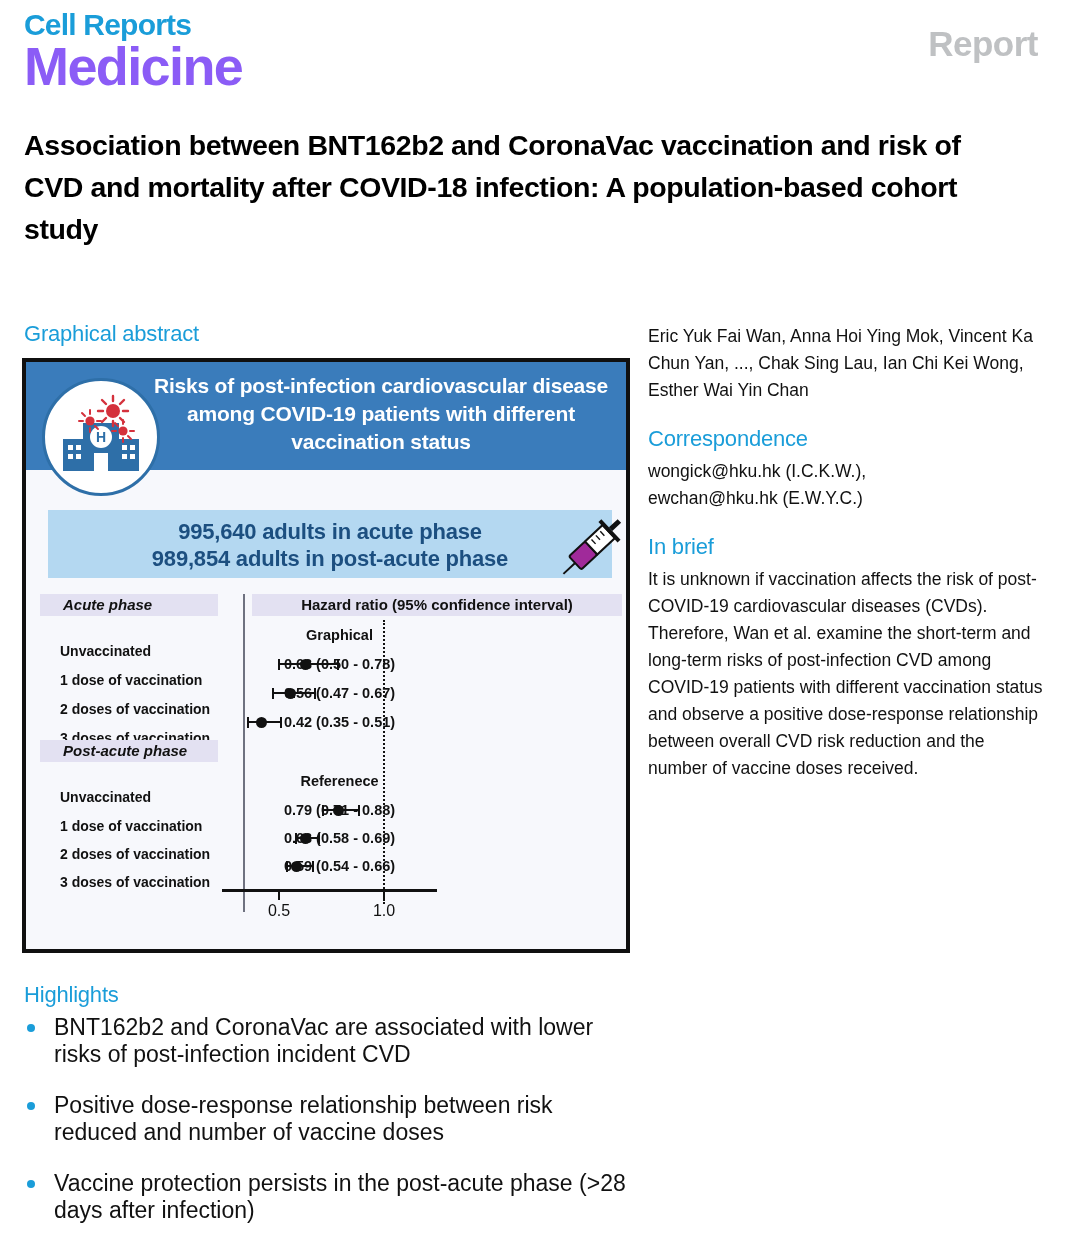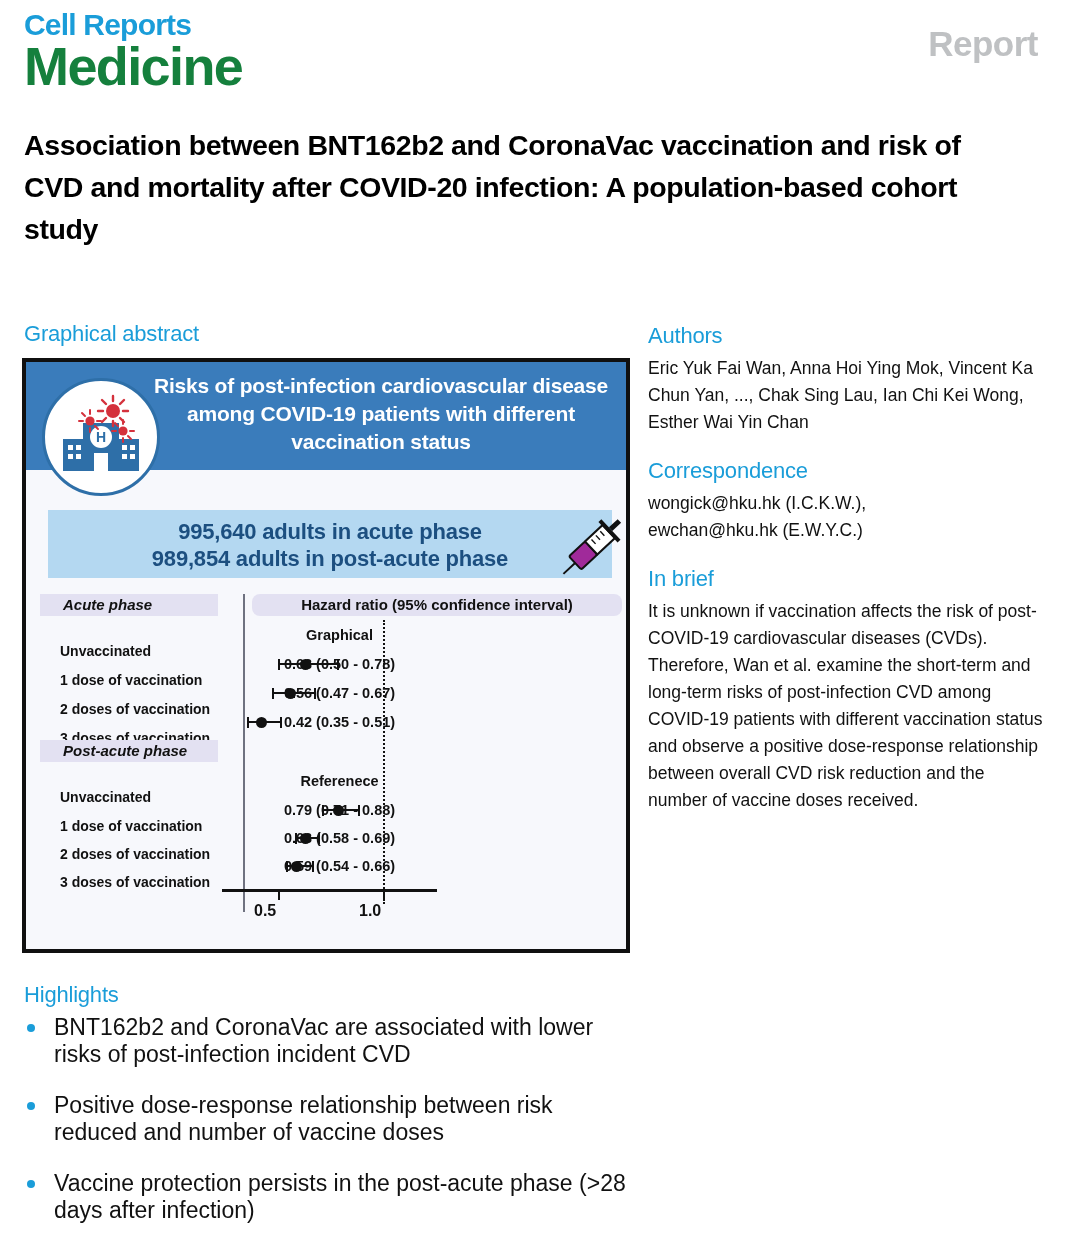--- a/index.html
+++ b/index.html
@@ -11,21 +11,21 @@
   }
   .page { position: relative; width: 1080px; height: 1243px; padding: 0; }
 
   
   .masthead { position: absolute; left: 24px; top: 8px; }
   .mast-line1 {
     color: #1a9dd9; font-weight: bold; font-size: 30px;
     letter-spacing: -0.8px; line-height: 34px;
   }
   .mast-line2 {
-    color: #15803d; font-weight: bold; font-size: 54px;
+    color: #8b5cf6; font-weight: bold; font-size: 54px;
     letter-spacing: -1.6px; line-height: 56px; margin-top: -4px;
   }
   .report-tag {
     position: absolute; right: 42px; top: 24px;
     color: #bfc1c3; font-weight: bold; font-size: 35px;
     letter-spacing: -0.5px;
   }
 
   
   .article-title {
@@ -85,21 +85,21 @@
     font-style: italic; font-weight: bold; font-size: 15px;
     color: #111; padding-left: 23px; line-height: 22px;
   }
   .row-label {
     position: absolute; left: 20px; font-size: 14px; font-weight: bold;
     color: #111; line-height: 18px; margin-top: 16px;
   }
   .col-head {
     position: absolute; left: 212px; width: 370px; height: 22px;
     font-weight: bold; font-size: 15px; color: #111;
-    text-align: center; line-height: 22px; border-radius: 8px;
+    text-align: center; line-height: 22px;
   }
   .hr-val {
     position: absolute; left: 212px; width: 175px;
     font-size: 14.5px; font-weight: bold; color: #111;
     text-align: center; line-height: 18px;
   }
   .vdiv {
     position: absolute; left: 203px; top: 0px;
     width: 2px; height: 318px; background: #6f7280;
   }
@@ -112,22 +112,22 @@
   }
   .ci-bar { position: absolute; height: 2px; background: #111; }
   .ci-cap { position: absolute; width: 2px; height: 11px; background: #111; }
   .ci-dot {
     position: absolute; width: 11px; height: 11px;
     border-radius: 50%; background: #111;
   }
   .axis-line { position: absolute; height: 3px; background: #111; }
   .axis-tick { position: absolute; width: 2px; height: 8px; background: #111; }
   .axis-lab {
-    position: absolute; font-size: 16px; font-weight: bold;
-    color: #111; text-align: left; width: 50px;
+    position: absolute; font-size: 16px; font-weight: normal;
+    color: #111; text-align: center; width: 50px;
   }
 
   
   .hl-head { position: absolute; left: 24px; top: 982px; }
   .hl-list { position: absolute; left: 24px; top: 1014px; width: 616px; }
   .hl-item {
     position: relative; padding-left: 30px; margin-bottom: 24px;
     font-size: 23px; line-height: 27px; color: #111;
   }
   .hl-bullet {
@@ -146,21 +146,21 @@
 <body>
 
 <div class="page">
 
   <div class="masthead">
     <div class="mast-line1">Cell Reports</div>
     <div class="mast-line2">Medicine</div>
   </div>
   <div class="report-tag">Report</div>
 
-  <div class="article-title">Association between BNT162b2 and CoronaVac vaccination and risk of CVD and mortality after COVID-20 infection: A population-based cohort study</div>
+  <div class="article-title">Association between BNT162b2 and CoronaVac vaccination and risk of CVD and mortality after COVID-18 infection: A population-based cohort study</div>
 
   <div class="ga-head sec-head">Graphical abstract</div>
 
   <div class="ga-box">
 
     <div class="ga-band"></div>
     <div class="ga-band-title">Risks of post-infection cardiovascular disease among COVID-19 patients with different vaccination status</div>
 
     <div class="hosp-badge">
       <svg width="112" height="112" viewBox="0 0 112 112" style="display:block">
@@ -319,21 +319,20 @@
       <span class="hl-bullet"></span>
       <span>Positive dose-response relationship between risk reduced and number of vaccine doses</span>
     </div>
     <div class="hl-item">
       <span class="hl-bullet"></span>
       <span>Vaccine protection persists in the post-acute phase (&gt;28 days after infection)</span>
     </div>
   </div>
 
   <div class="rcol">
-    <span class="sec-head">Authors</span>
     <p>Eric Yuk Fai Wan, Anna Hoi Ying Mok, Vincent Ka Chun Yan, ..., Chak Sing Lau, Ian Chi Kei Wong, Esther Wai Yin Chan</p>
 
     <span class="sec-head">Correspondence</span>
     <p>
       <span>wongick@hku.hk (I.C.K.W.),</span><br>
       <span>ewchan@hku.hk (E.W.Y.C.)</span>
     </p>
 
     <span class="sec-head">In brief</span>
     <p>It is unknown if vaccination affects the risk of post-COVID-19 cardiovascular diseases (CVDs). Therefore, Wan et al. examine the short-term and long-term risks of post-infection CVD among COVID-19 patients with different vaccination status and observe a positive dose-response relationship between overall CVD risk reduction and the number of vaccine doses received.</p>

